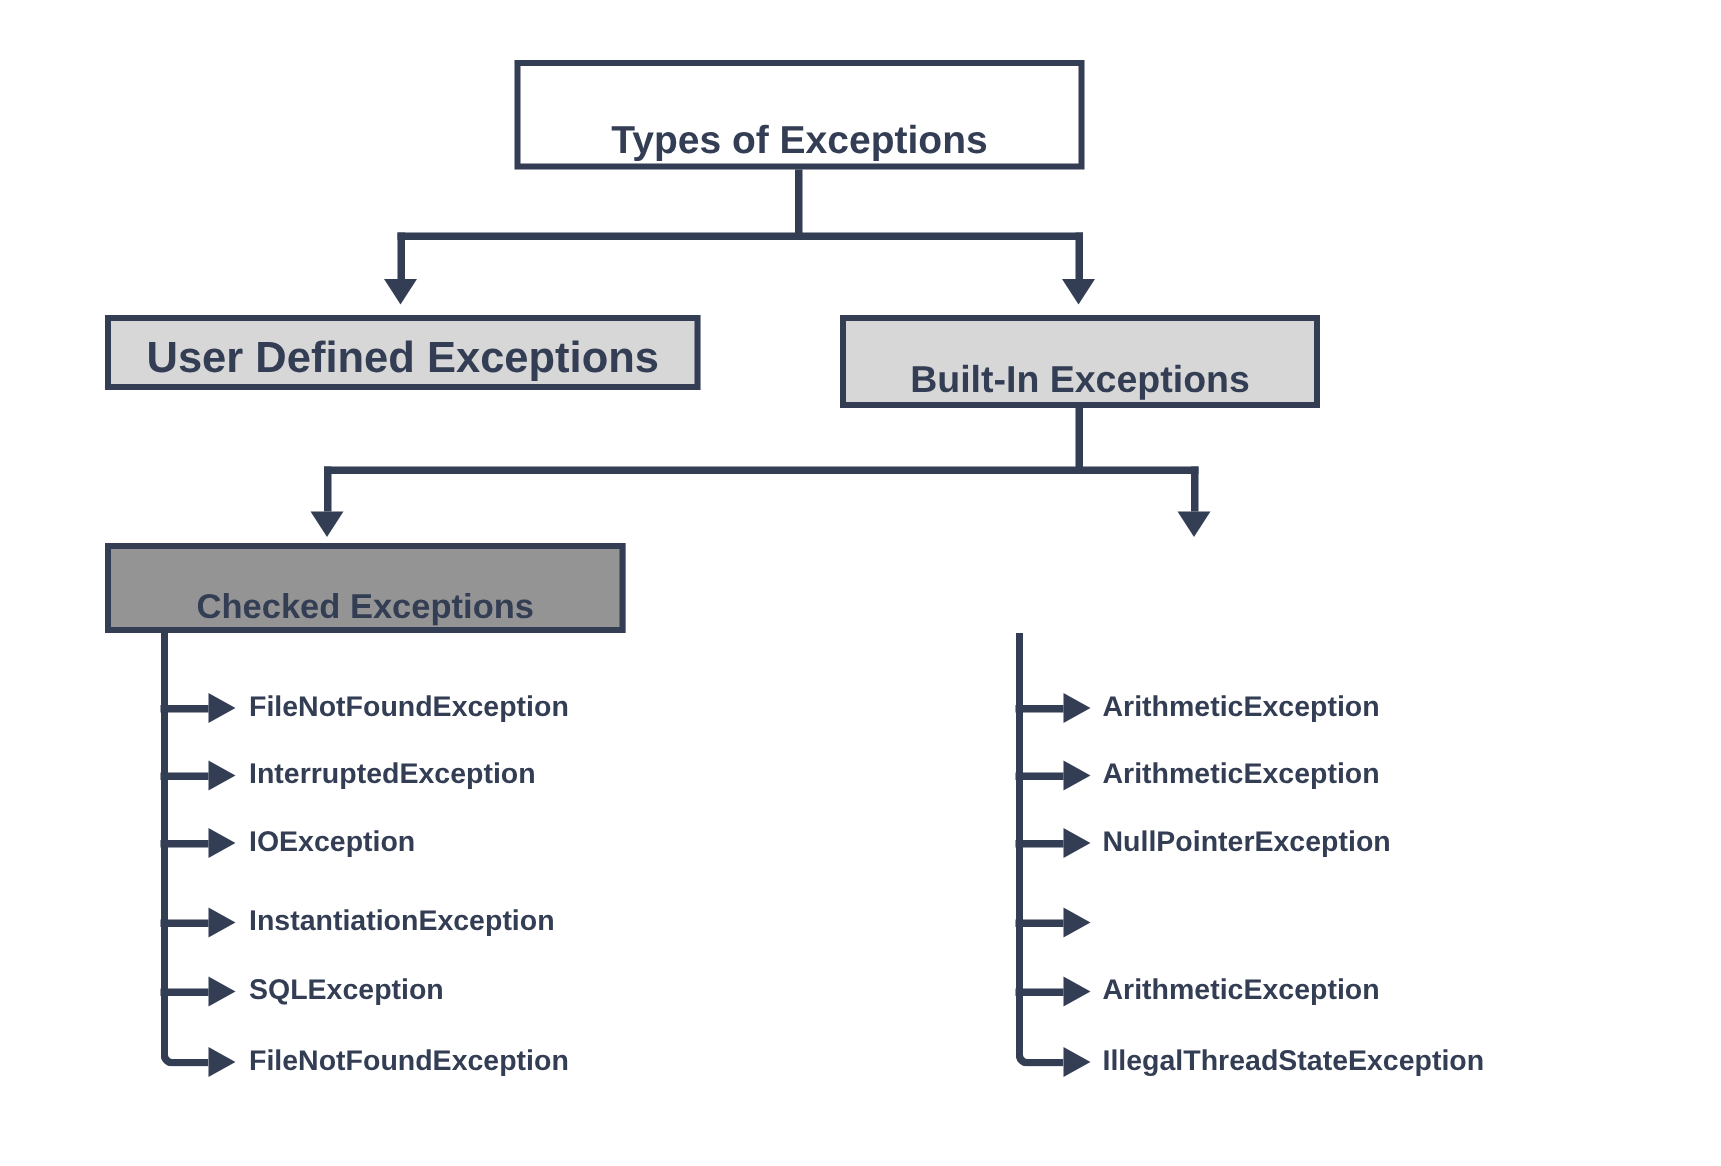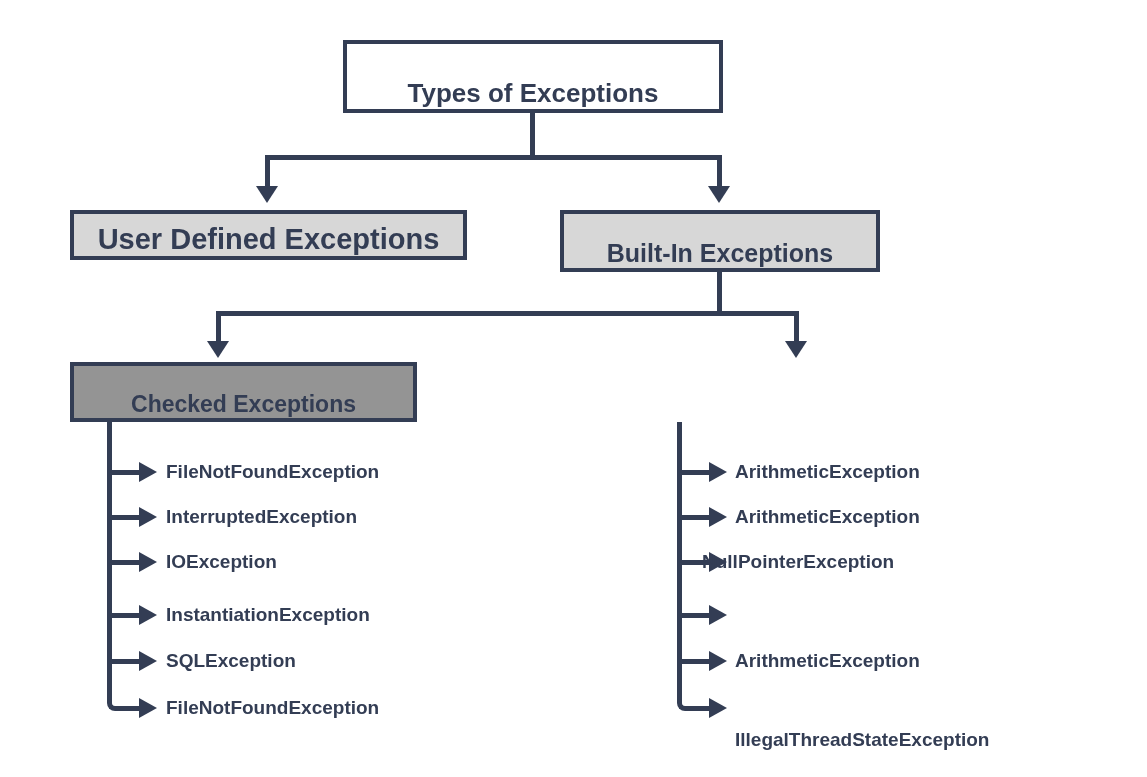--- a/index.html
+++ b/index.html
@@ -127,17 +127,17 @@
 
   <div class="arrow-right" style="left:709px;top:462px;"></div>
   <div class="arrow-right" style="left:709px;top:507px;"></div>
   <div class="arrow-right" style="left:709px;top:552px;"></div>
   <div class="arrow-right" style="left:709px;top:605px;"></div>
   <div class="arrow-right" style="left:709px;top:651px;"></div>
   <div class="arrow-right" style="left:709px;top:698px;"></div>
 
   <div class="leaf-label" style="left:735px;top:460px;">ArithmeticException</div>
   <div class="leaf-label" style="left:735px;top:505px;">ArithmeticException</div>
-  <div class="leaf-label" style="left:702px;top:550px;text-align:right;">NullPointerException</div>
+  <div class="leaf-label" style="left:735px;top:550px;text-align:right;">NullPointerException</div>
   <div class="leaf-label" style="left:735px;top:649px;">ArithmeticException</div>
-  <div class="leaf-label" style="left:735px;top:696px;margin-top:32px;">IllegalThreadStateException</div>
+  <div class="leaf-label" style="left:735px;top:696px;">IllegalThreadStateException</div>
 
 </div>
 
 </body></html>

